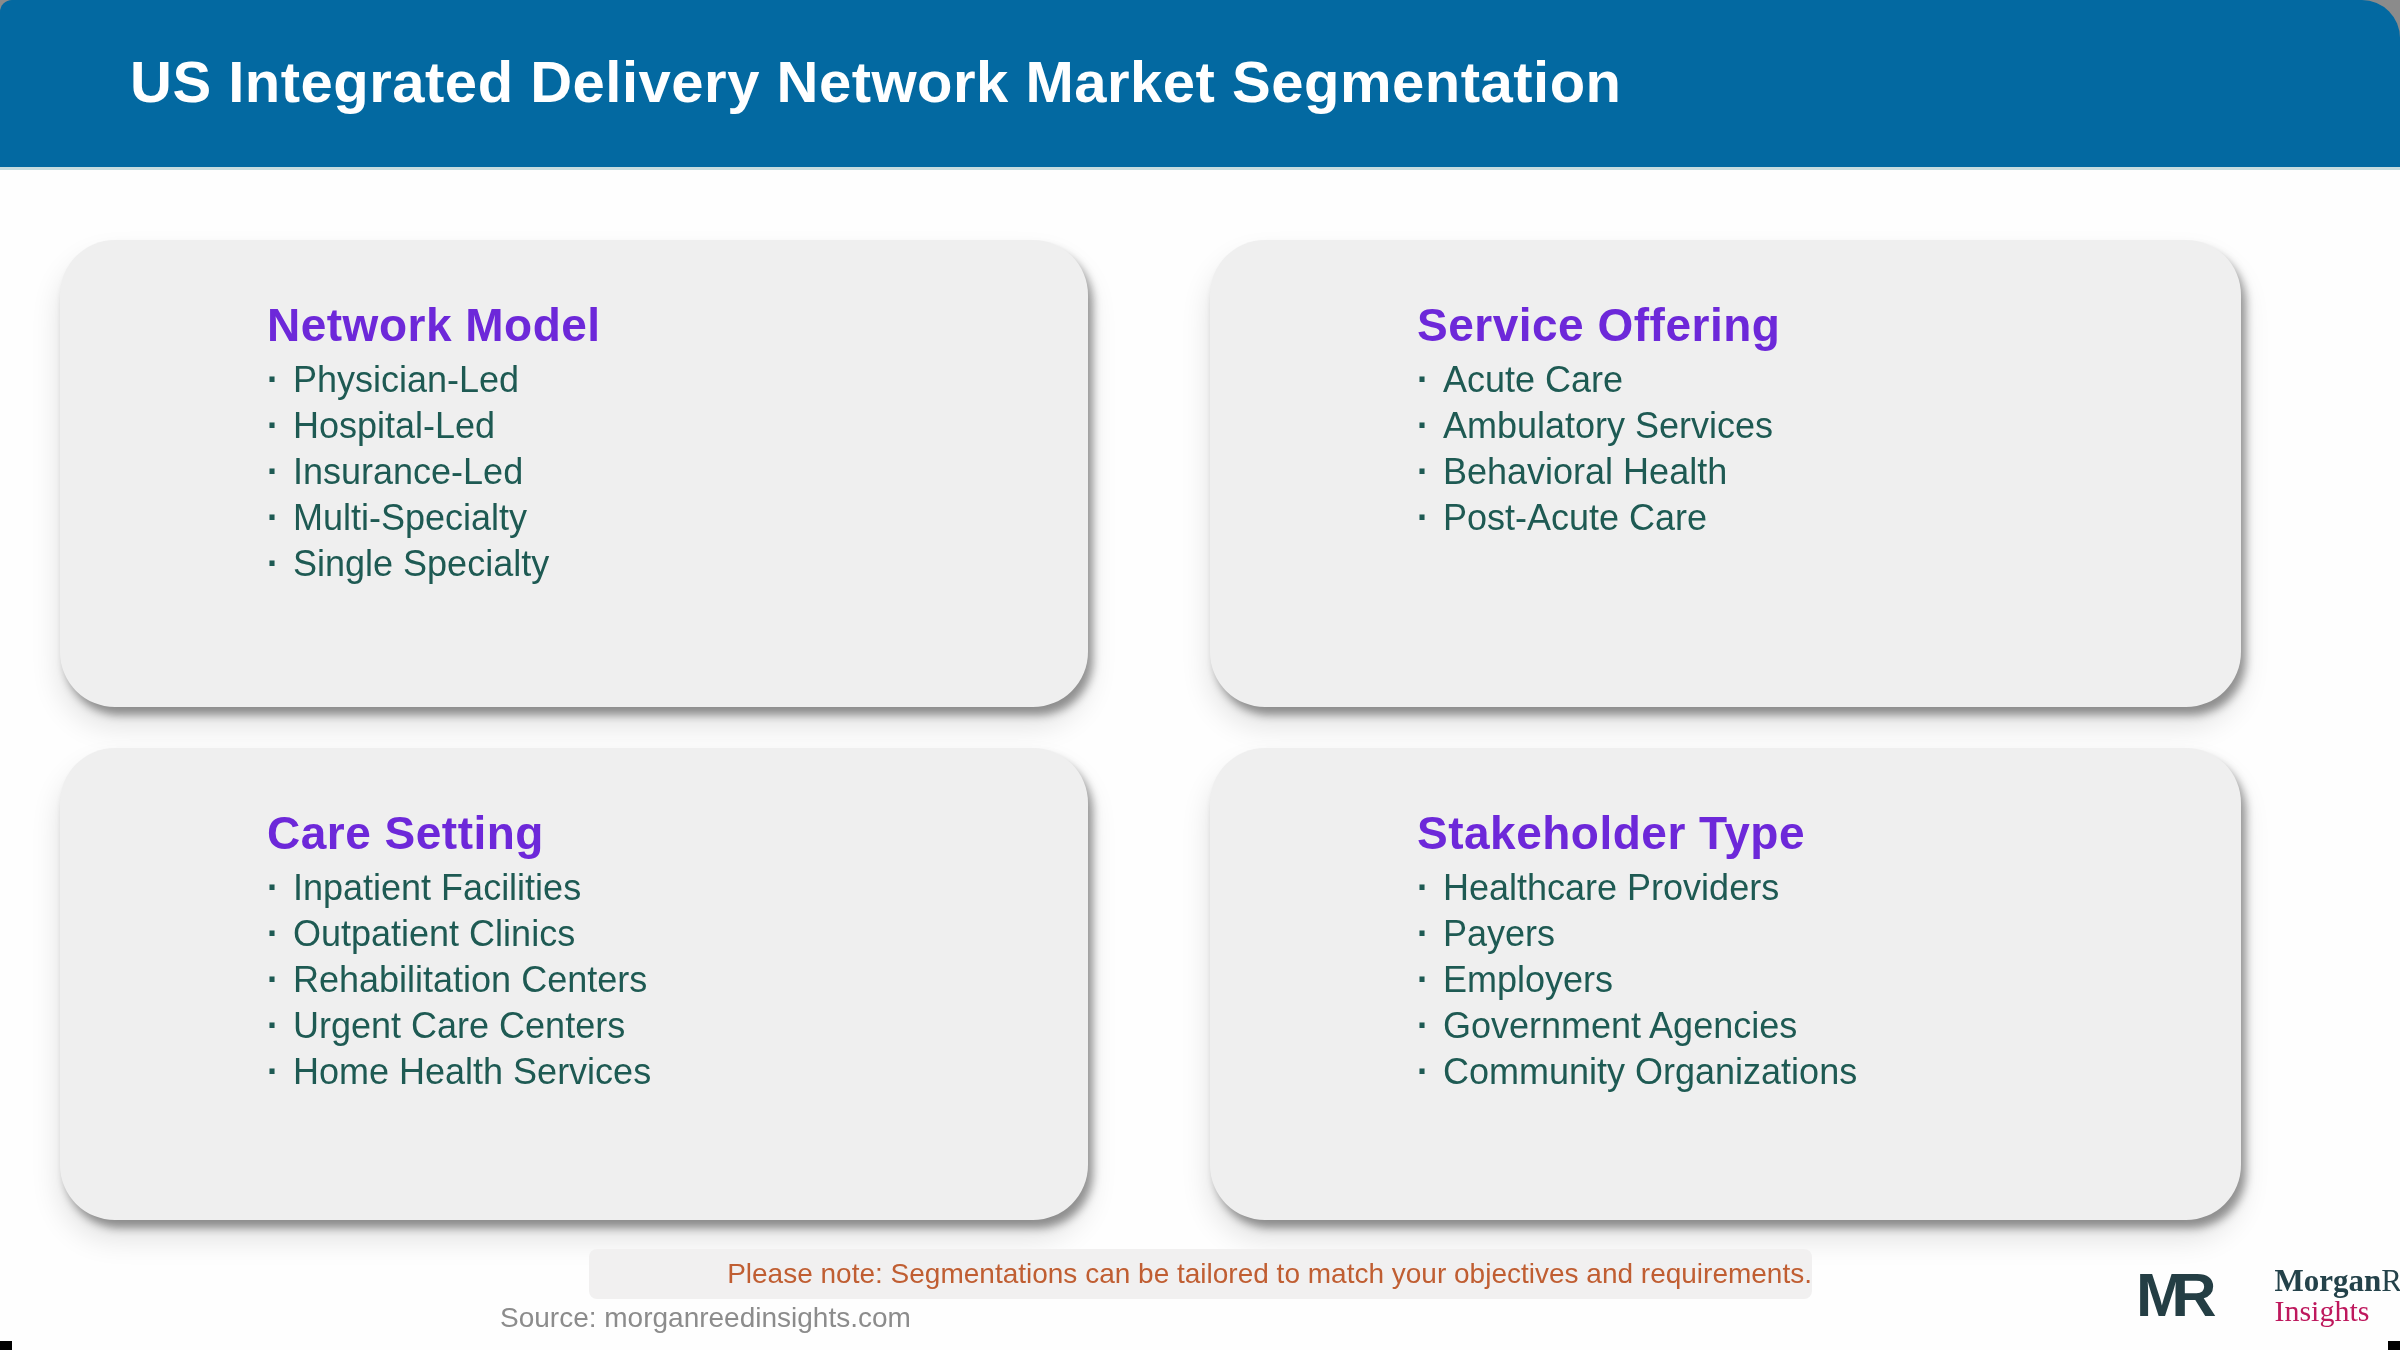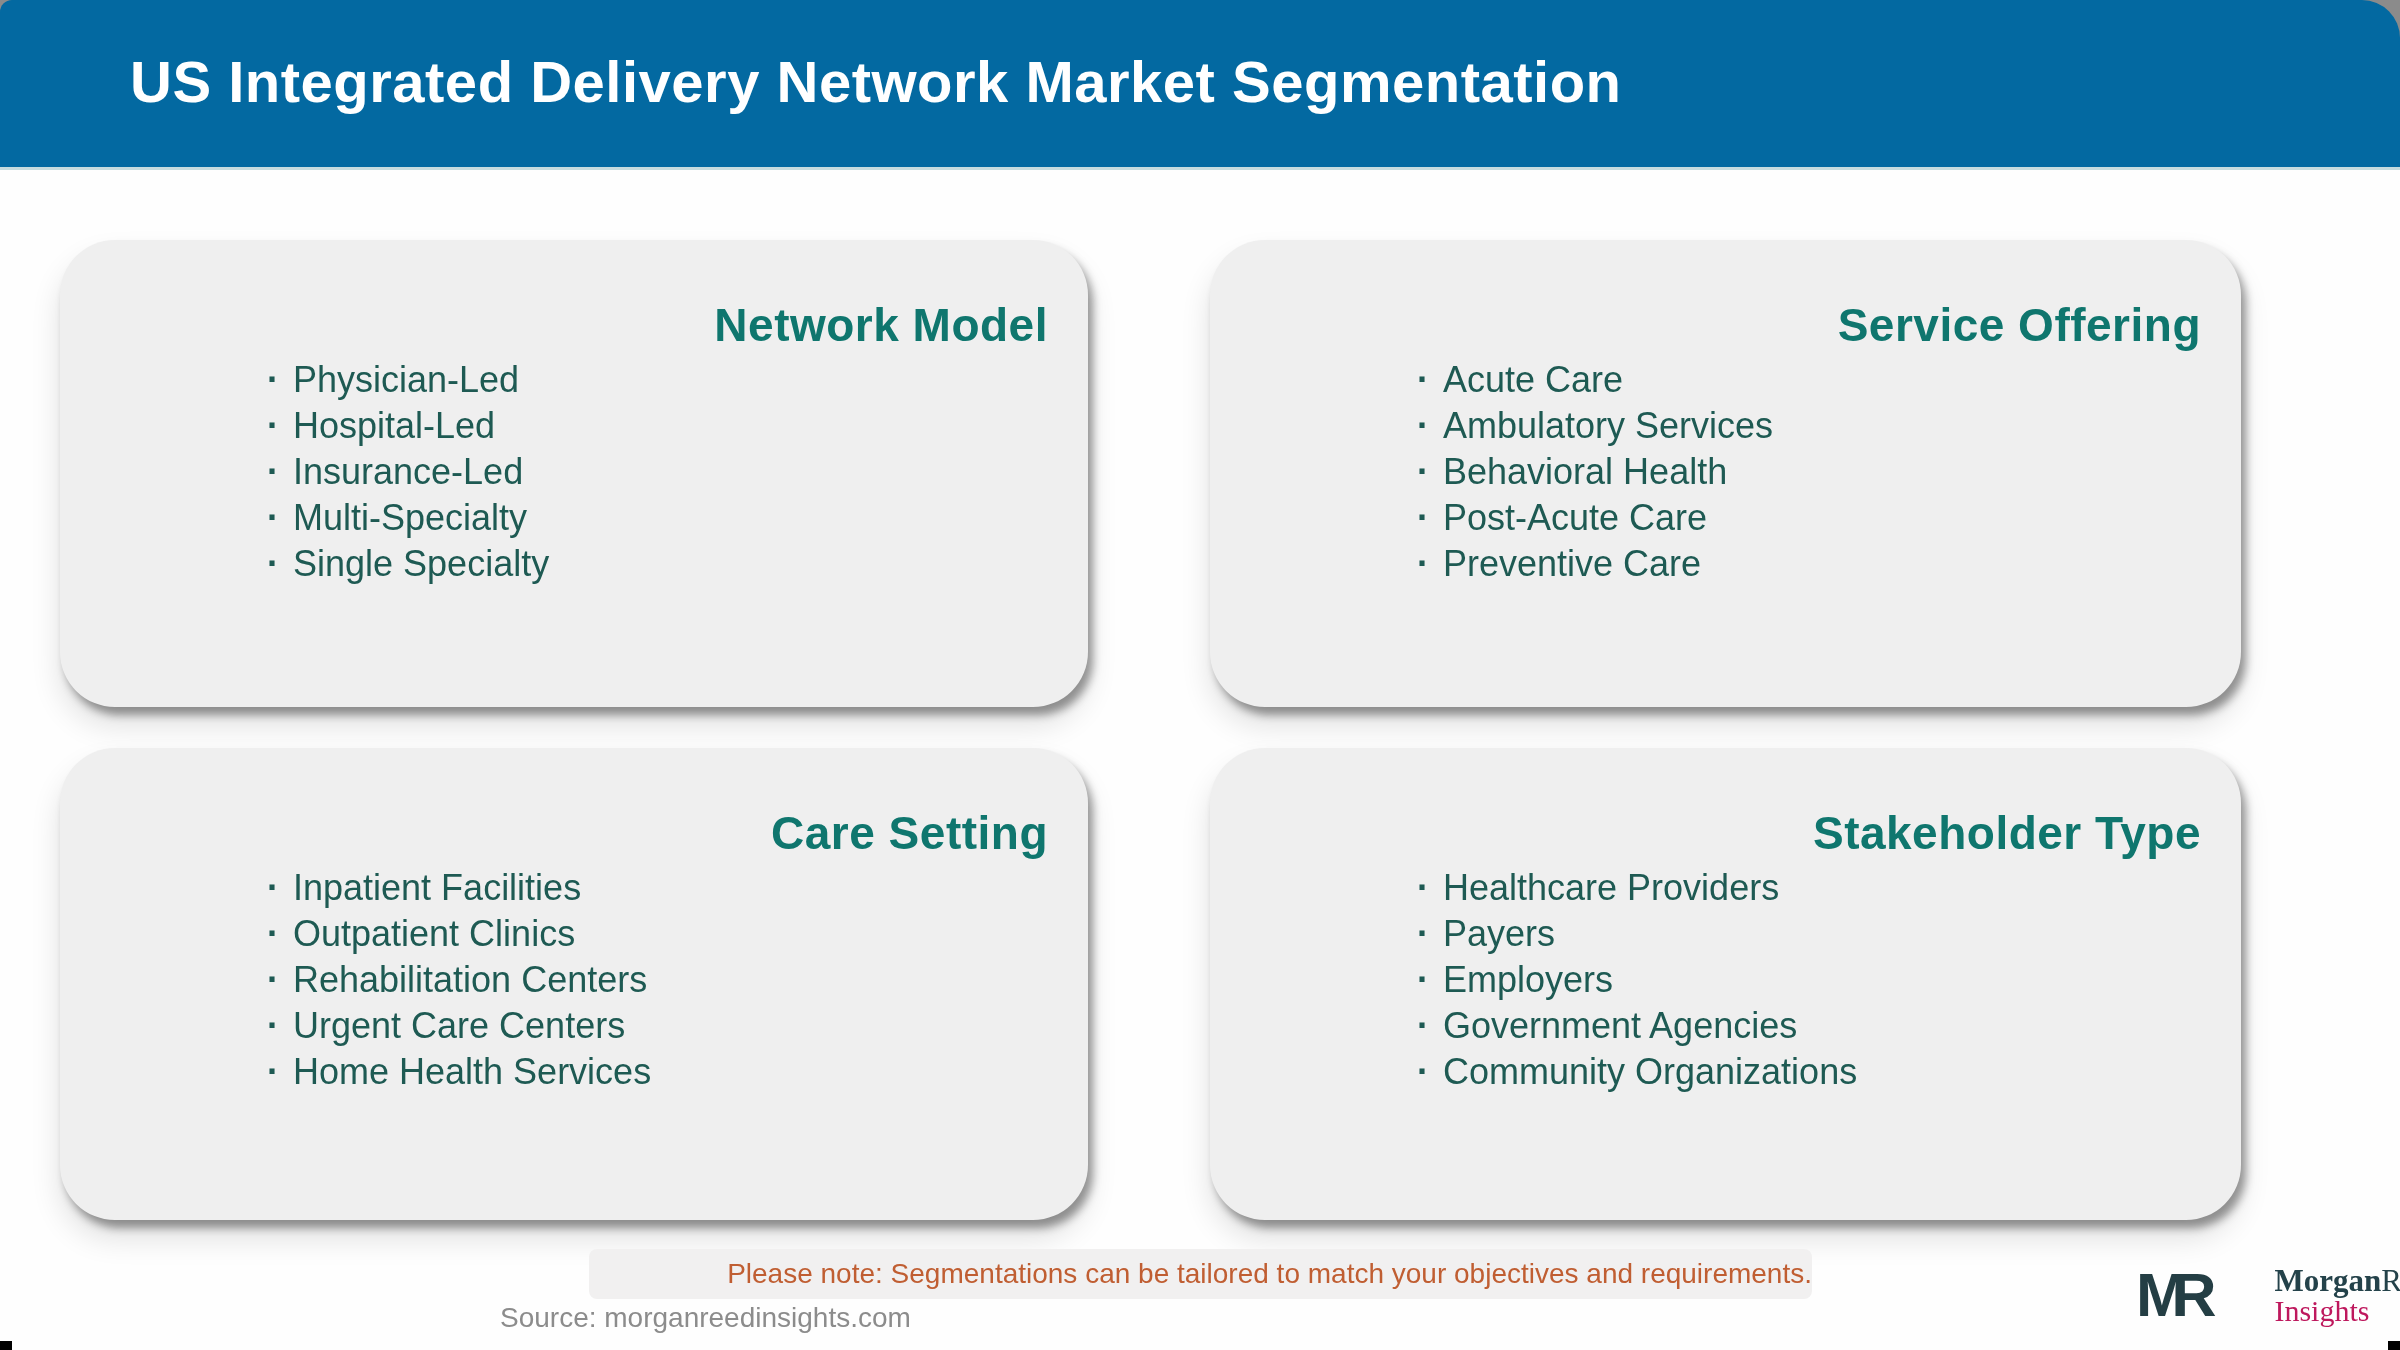--- a/index.html
+++ b/index.html
@@ -51,23 +51,22 @@
   .card-2 { left: 1210px; top: 240px; width: 1031px; height: 467px; }
   .card-3 { left: 60px;   top: 748px; width: 1028px; height: 472px; }
   .card-4 { left: 1210px; top: 748px; width: 1031px; height: 472px; }
 
   .card h2 {
     margin: 0 0 4px 0;
     font-size: 46px;
     line-height: 55px;
     font-weight: bold;
     letter-spacing: 0.5px;
-    color: #0f766e;
-    white-space: nowrap;
-    text-align: right;
+    color: #6d28d9;
+    white-space: nowrap;
   }
   .card ul {
     margin: 0;
     padding: 0;
     list-style: none;
   }
   .card li {
     font-size: 36px;
     line-height: 46px;
     color: #1e5a53;
@@ -168,21 +167,20 @@
     </ul>
   </section>
 
   <section class="card card-2">
     <h2>Service Offering</h2>
     <ul>
       <li>Acute Care</li>
       <li>Ambulatory Services</li>
       <li>Behavioral Health</li>
       <li>Post-Acute Care</li>
-      <li>Preventive Care</li>
     </ul>
   </section>
 
   <section class="card card-3">
     <h2>Care Setting</h2>
     <ul>
       <li>Inpatient Facilities</li>
       <li>Outpatient Clinics</li>
       <li>Rehabilitation Centers</li>
       <li>Urgent Care Centers</li>

